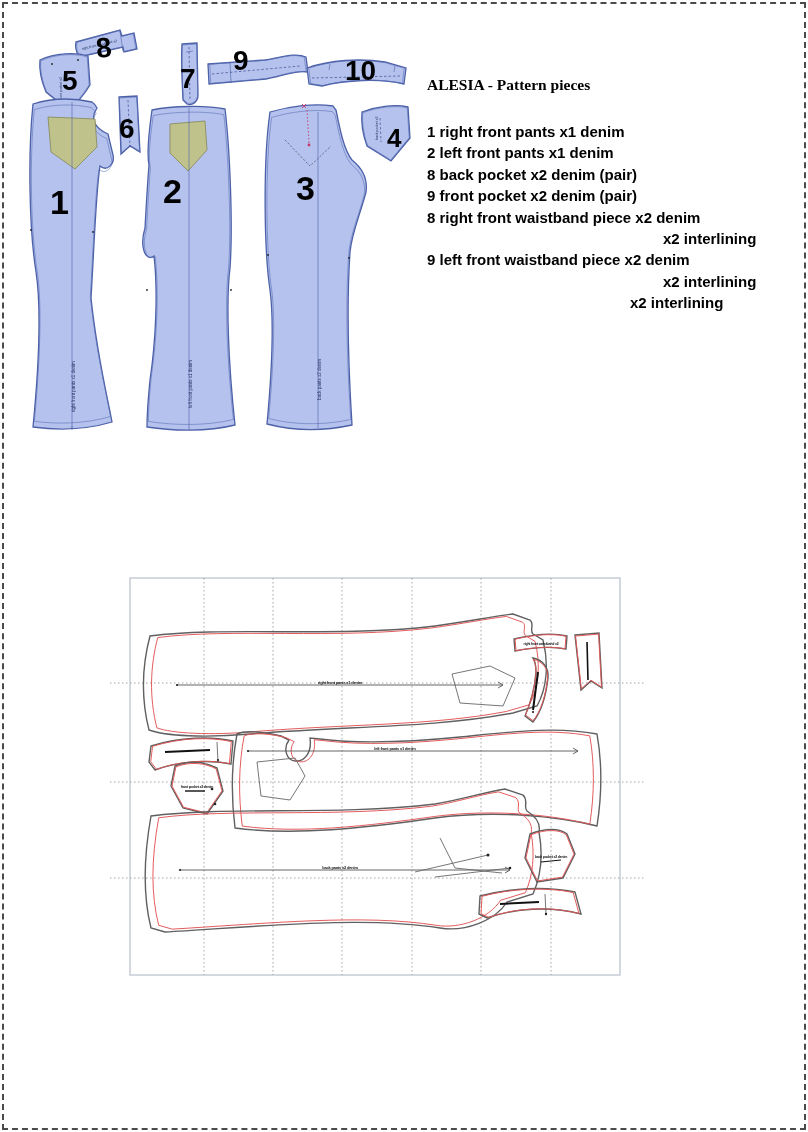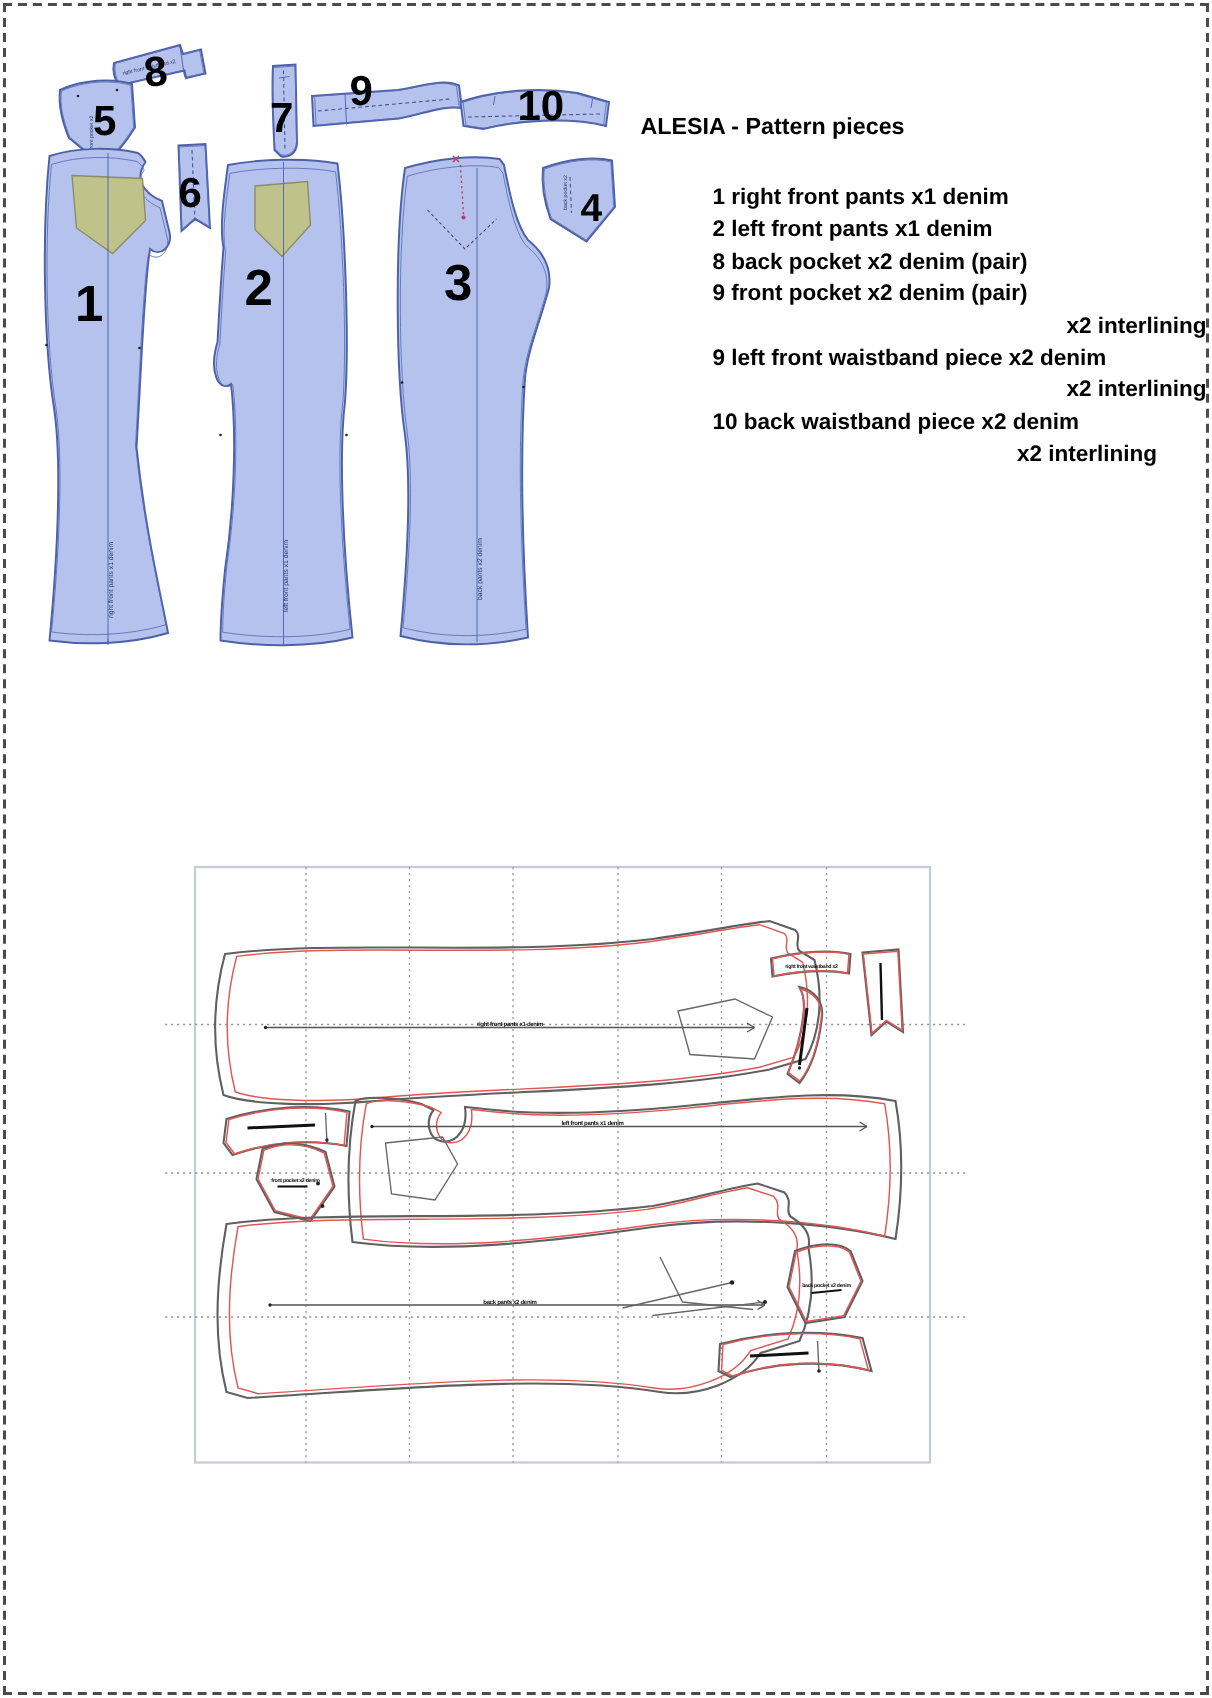--- a/index.html
+++ b/index.html
@@ -8,22 +8,22 @@
     font-family:"Liberation Sans",sans-serif;overflow:hidden;
   }
   .page-border{
     position:absolute;left:2px;top:2px;right:2px;bottom:2px;
     border:2px dashed #4b4b4b;pointer-events:none;
   }
   .pieces-svg{position:absolute;left:0;top:0;}
   .legend{
     position:absolute;left:427px;top:76px;width:370px;color:#000;
   }
-  .legend .title{font-size:15.5px;font-weight:bold;margin:0 0 27px 0;}
-  .legend .line{font-size:15px;font-weight:bold;line-height:21.4px;white-space:nowrap;margin-left:48px;}
+  .legend .title{font-size:15.5px;font-weight:bold;margin:0 0 27px 0;font-family:Liberation Serif, serif;}
+  .legend .line{font-size:15px;font-weight:bold;line-height:21.4px;white-space:nowrap;}
   .legend .ind1{padding-left:236px;}
   .legend .ind2{padding-left:203px;}
   
   .pc{fill:#b5c2ee;stroke:#4d61a8;stroke-width:1.3;}
   .pc-inner{fill:none;stroke:#5b6fb5;stroke-width:0.6;transform:scale(0.965);transform-origin:center;transform-box:fill-box;}
   .pocket{fill:#c0c28c;stroke:#8a8d5e;stroke-width:0.9;}
   .cl{stroke:#4d61a8;stroke-width:0.6;fill:none;}
   .num{font-family:"Liberation Sans",sans-serif;font-weight:bold;fill:#000;}
   .vtxt{font-family:"Liberation Sans",sans-serif;fill:#23315e;}
   .dash{stroke:#3d4e8f;stroke-width:0.7;fill:none;stroke-dasharray:2.5,2;}
@@ -144,24 +144,24 @@
     <text class="num" font-size="26" x="387" y="147">4</text>
   </g>
 </svg>
 
 <div class="legend">
   <p class="title">ALESIA - Pattern pieces</p>
   <div class="line">1 right front pants x1 denim</div>
   <div class="line">2 left front pants x1 denim</div>
   <div class="line">8 back pocket x2 denim (pair)</div>
   <div class="line">9 front pocket x2 denim (pair)</div>
+  <div class="line">8 right front waistband piece x2 denim</div>
   <div class="line ind1">x2 interlining</div>
   <div class="line">9 left front waistband piece x2 denim</div>
   <div class="line ind1">x2 interlining</div>
-  <div class="line">10 back waistband piece x2 denim</div>
   <div class="line ind2">x2 interlining</div>
 </div>
 
 <svg class="panel-svg" width="545" height="404" viewBox="0 0 545 404">
 
   <rect class="frame" x="25" y="2" width="490" height="397"></rect>
 
   <g>
     <line class="grid" x1="99" y1="2" x2="99" y2="399"></line>
     <line class="grid" x1="168" y1="2" x2="168" y2="399"></line>

